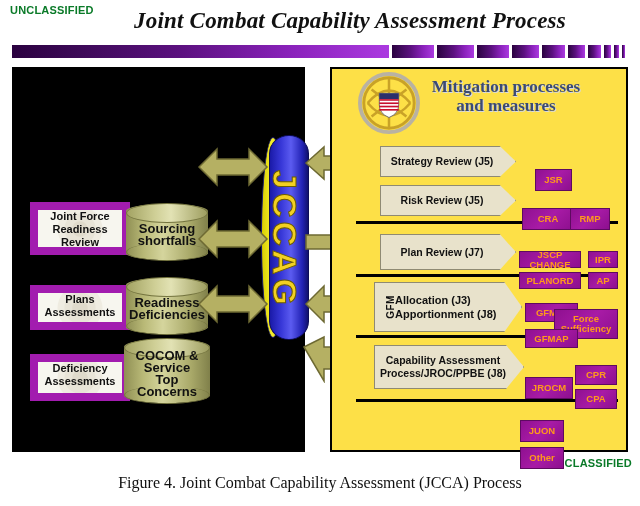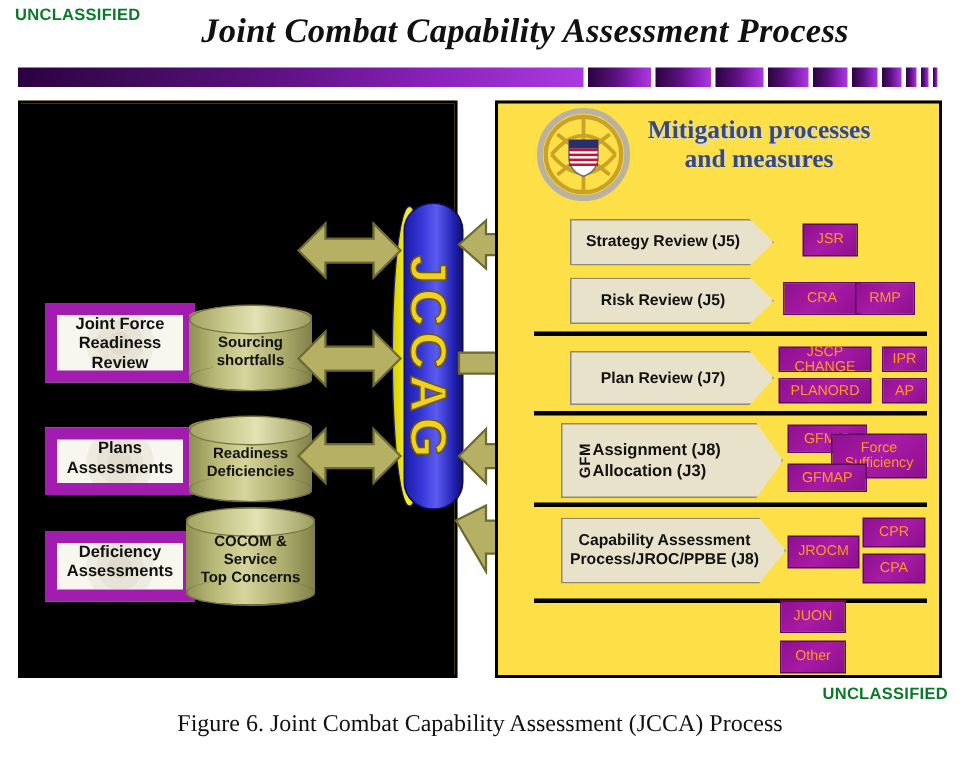--- a/index.html
+++ b/index.html
@@ -95,21 +95,21 @@
     transform:translate(-50%,-50%);
     width:52px;height:52px;opacity:.35;
   }
   .prod-box .lbl{position:relative;z-index:2;}
 
   
   .cyl{
     position:absolute;
     display:flex;align-items:center;justify-content:center;
     text-align:center;
-    font-weight:bold;font-size:10px;line-height:12px;color:#111;
+    font-weight:bold;font-size:13px;line-height:12px;color:#111;
   }
   .cyl .body{
     position:absolute;left:0;top:0;width:100%;height:100%;
     background:linear-gradient(90deg,#8f8f54 0%,#b9b977 22%,#d5d59d 45%,#a9a969 78%,#80804a 100%);
     border-radius:50%/12% 12% 12% 12%;
   }
   .cyl .top{
     position:absolute;left:0;top:-1px;width:100%;height:20px;
     background:linear-gradient(90deg,#a3a363 0%,#cfcf96 35%,#e2e2b4 55%,#9e9e60 100%);
     border-radius:50%;
@@ -189,21 +189,21 @@
   
   .tag{
     position:absolute;
     background:#a2199c;
     background:linear-gradient(135deg,#8f1090 0%,#a81ba6 50%,#8d0f8e 100%);
     border:1px solid #5e0a60;
     box-sizing:border-box;
     display:flex;align-items:center;justify-content:center;
     text-align:center;
     color:#ff9a1a;
-    font-weight:normal;font-size:9.5px;line-height:10px;
+    font-weight:bold;font-size:9.5px;line-height:10px;margin-top:20px;
   }
 
   
   .hr-div{position:absolute;background:#000;height:3px;}
 
   
   .ptr-line{position:absolute;background:#000;transform-origin:0 0;}
 
   
   #figure-caption{
@@ -382,22 +382,22 @@
     <div class="tag" style="left:187px;top:183px;width:62px;height:17px;">
       <span>PLANORD</span>
     </div>
     <div class="tag" style="left:256px;top:183px;width:30px;height:17px;">
       <span>AP</span>
     </div>
 
     <div class="chev" style="left:42px;top:213px;width:148px;height:50px;">
       <span class="gfm-lbl">GFM</span>
       <span class="gfm-rows">
-        <span>Assignment (J8)</span>
         <span>Allocation (J3)</span>
+        <span>Apportionment (J8)</span>
       </span>
     </div>
     <div class="tag" style="left:193px;top:214px;width:53px;height:19px;">
       <span>GFMIG</span>
     </div>
     <div class="tag" style="left:222px;top:220px;width:64px;height:30px;">
       <span>Force<br>Sufficiency</span>
     </div>
     <div class="tag" style="left:193px;top:240px;width:53px;height:19px;">
       <span>GFMAP</span>
@@ -418,15 +418,15 @@
 
     <div class="tag" style="left:188px;top:331px;width:44px;height:22px;">
       <span>JUON</span>
     </div>
     <div class="tag" style="left:188px;top:358px;width:44px;height:22px;">
       <span>Other</span>
     </div>
 
   </div>
 
-  <div id="figure-caption">Figure 6.  Joint Combat Capability Assessment (JCCA) Process</div>
+  <div id="figure-caption">Figure 4.  Joint Combat Capability Assessment (JCCA) Process</div>
 
 </div>
 
 </body></html>

